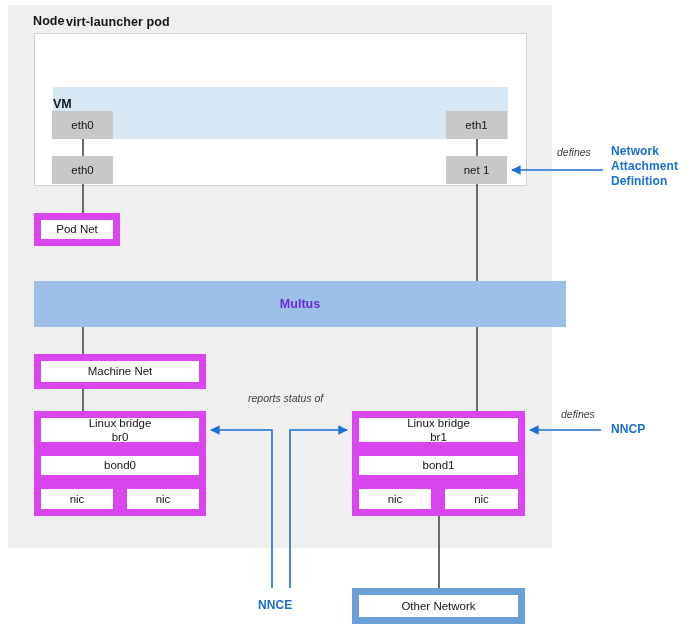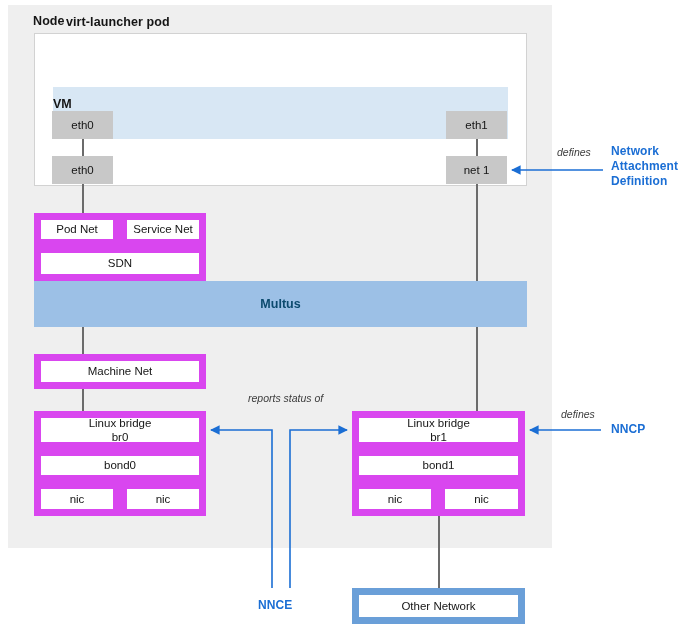--- a/index.html
+++ b/index.html
@@ -106,29 +106,29 @@
   }
   .wbox.strong {
     border-color: #6a9fd8;
   }
 
   
   .multus {
     position: absolute;
     left: 34px;
     top: 281px;
-    width: 493px;
+    width: 532px;
     height: 46px;
     background: #9cc0e6;
     display: flex;
     align-items: center;
     justify-content: center;
     font-size: 12.5px;
     font-weight: bold;
-    color: #0c4a6e;
+    color: #6d28d9;
   }
 
   
   .vline {
     position: absolute;
     width: 2px;
     background: #6b6b6b;
   }
 
   
@@ -177,22 +177,20 @@
 
   <div class="chip" style="left:52px; top:111px; width:61px;">eth0</div>
   <div class="chip" style="left:446px; top:111px; width:61px;">eth1</div>
   <div class="chip" style="left:52px; top:156px; width:61px;">eth0</div>
   <div class="chip" style="left:446px; top:156px; width:61px;">net 1</div>
 
   <div class="vline" style="left:82px; top:184px; height:30px;"></div>
   <div class="vline" style="left:476px; top:184px; height:98px;"></div>
 
   <div class="wbox" style="left:34px; top:213px; width:86px; height:33px;">Pod Net</div>
-  <div class="wbox" style="left:120px; top:213px; width:86px; height:33px;">Service Net</div>
-  <div class="wbox" style="left:34px; top:246px; width:172px; height:35px;">SDN</div>
 
   <div class="multus">Multus</div>
 
   <div class="vline" style="left:82px; top:327px; height:28px;"></div>
   <div class="vline" style="left:476px; top:327px; height:84px;"></div>
 
   <div class="wbox" style="left:34px; top:354px; width:172px; height:35px;">Machine Net</div>
 
   <div class="vline" style="left:82px; top:389px; height:22px;"></div>
 

